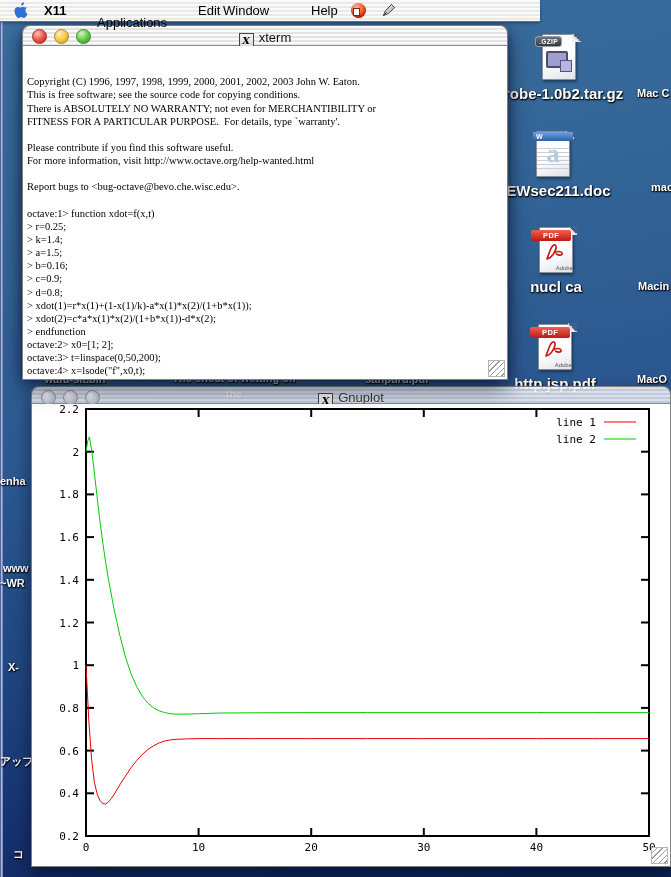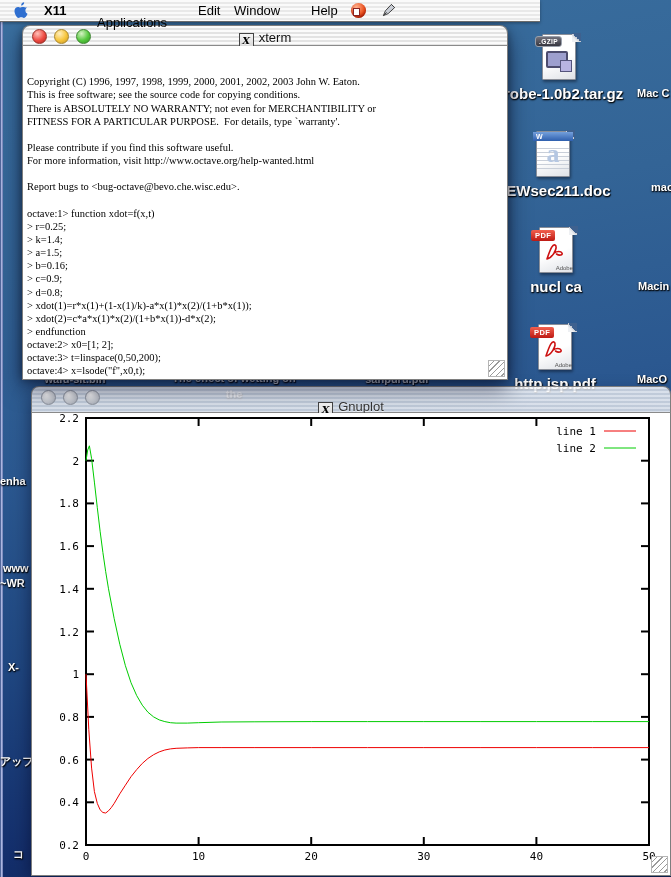--- a/index.html
+++ b/index.html
@@ -17,21 +17,21 @@
   .apple-wrap{position:absolute;left:14px;top:2px;}
   .classic-ball{position:absolute;left:351px;top:3px;width:15px;height:15px;border-radius:50%;
     background:radial-gradient(circle at 35% 28%,#ffb08e,#ee5522 55%,#b02200 95%);box-shadow:inset 0 -2px 3px rgba(120,0,0,.5);}
   .classic-ball i{position:absolute;left:2px;bottom:2px;width:5px;height:6px;background:#fff;border:1px solid #822;display:block;}
   .pen-wrap{position:absolute;left:381px;top:2px;}
   
   .window{position:absolute;border-radius:8px 8px 0 0;}
   .titlebar{position:relative;border:1px solid #7e7e7e;border-bottom:1px solid #8a8a8a;border-radius:8px 8px 0 0;
     text-align:center;}
   .titlebar.active{background:repeating-linear-gradient(180deg,#fbfbfb 0 2px,#e3e3e3 2px 4px);height:17px;padding-top:2px;}
-  .titlebar.inactive{background:repeating-linear-gradient(180deg,rgba(250,250,252,.84) 0 2px,rgba(221,225,232,.84) 2px 4px);height:15px;padding-top:10px;}
+  .titlebar.inactive{background:repeating-linear-gradient(180deg,rgba(250,250,252,.84) 0 2px,rgba(221,225,232,.84) 2px 4px);height:15px;padding-top:1px;}
   .title{font-size:13px;color:#111;text-shadow:0 1px 0 rgba(255,255,255,.65);white-space:nowrap;}
   .titlebar.inactive .title{color:#333;}
   .x11-badge{display:inline-block;width:13px;height:13px;margin-right:5px;vertical-align:-2px;
     border:1px solid #444;background:linear-gradient(#f7f7f7,#d7d7d7);
     font:italic bold 10px/13px "DejaVu Serif",serif;color:#000;text-align:center;}
   .lights{position:absolute;left:9px;top:3px;display:flex;gap:7px;}
   .light{width:13px;height:13px;border-radius:50%;}
   .light.red{background:radial-gradient(circle at 35% 28%,#ffc0b8,#ee4a42 55%,#a82620);border:1px solid #993028;}
   .light.yellow{background:radial-gradient(circle at 35% 28%,#ffeebe,#f6c53c 55%,#c1922a);border:1px solid #a8862c;}
   .light.green{background:radial-gradient(circle at 35% 28%,#d6f2c4,#55c83e 55%,#338f24);border:1px solid #3d8530;}
@@ -71,21 +71,21 @@
     border:2px solid #4c4c6e;border-radius:2px;}
   .floppy{position:absolute;left:22px;top:26px;width:10px;height:10px;background:#b8b4e2;border:1px solid #54547c;}
   .doc-band{position:absolute;top:1px;left:1px;right:1px;height:9px;
     background:linear-gradient(180deg,#74a0dc,#2e5fae);color:#fff;
     font:bold 7px/9px "Liberation Sans",sans-serif;text-align:left;padding-left:3px;}
   .doc-text{position:absolute;left:5px;right:5px;top:14px;height:26px;
     background:repeating-linear-gradient(180deg,transparent 0 3px,#c9cfd9 3px 4px);}
   .doc-a{position:absolute;top:9px;left:0;right:0;text-align:center;
     font:bold 26px/28px "Liberation Serif",serif;color:#b5c7e2;}
   .pdf-badge{position:absolute;top:3px;left:-4px;background:linear-gradient(#f2604e,#bd1a14);
-    border-radius:2px;color:#fff;font:bold 7.5px "Liberation Sans",sans-serif;padding:1px 4px;letter-spacing:.4px;}
+    border-radius:2px;color:#fff;font:bold 7.5px "Liberation Sans",sans-serif;padding:1px 12px;letter-spacing:.4px;}
   .pdf-logo{position:absolute;left:9px;top:15px;}
   .adobe{position:absolute;right:4px;bottom:4px;font:6px "Liberation Sans",sans-serif;color:#555;}
 </style>
 </head>
 <body>
 
 <div class="screen">
   <div class="left-edge"></div>
 
   <span class="frag" style="left:0;top:475px;">enha</span>
@@ -249,21 +249,21 @@
 
   <div class="menubar">
     <span class="apple-wrap">
       <svg width="14" height="16" viewBox="0 0 814 1000">
           <path fill="#2f6fd0" d="M788 341c-6 4-109 62-109 190 0 148 130 200 134 201-1 3-21 71-69 141-43 62-88 123-156 123s-86-40-164-40c-77 0-104 41-167 41s-107-57-157-127C42 786 0 675 0 570c0-169 110-259 218-259 57 0 105 38 141 38 34 0 87-40 152-40 25 0 113 2 177 32zM554 159c29-34 49-82 49-130 0-7-1-13-2-19-47 2-103 31-136 70-26 30-51 78-51 127 0 7 1 15 2 17 3 1 8 2 13 2 42 0 95-28 125-67z"></path>
         </svg>
     </span>
     <span class="mitem mbold" style="left:44px;">X11</span>
     <span class="mitem" style="left:97px;margin-top:12px;">Applications</span>
     <span class="mitem" style="left:198px;">Edit</span>
-    <span class="mitem" style="left:234px;">Window</span>
+    <span class="mitem" style="left:223px;">Window</span>
     <span class="mitem" style="left:311px;">Help</span>
     <span class="classic-ball">
         <i></i>
       </span>
     <span class="pen-wrap">
       <svg width="16" height="16" viewBox="0 0 20 20">
           <path d="M3 17 L5.5 11 L13 3 L17 7 L9 14.5 Z" fill="#c9cdd5" stroke="#3c3c3c" stroke-width="1.2"></path>
           <path d="M13 3 L17 7" stroke="#3c3c3c" stroke-width="1.2"></path>
           <path d="M3 17 L7 13" stroke="#3c3c3c" stroke-width="1.2"></path>
         </svg>

